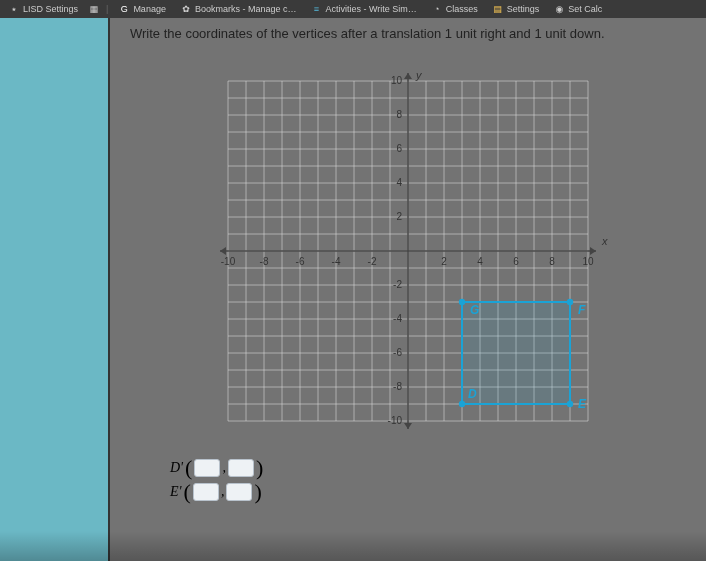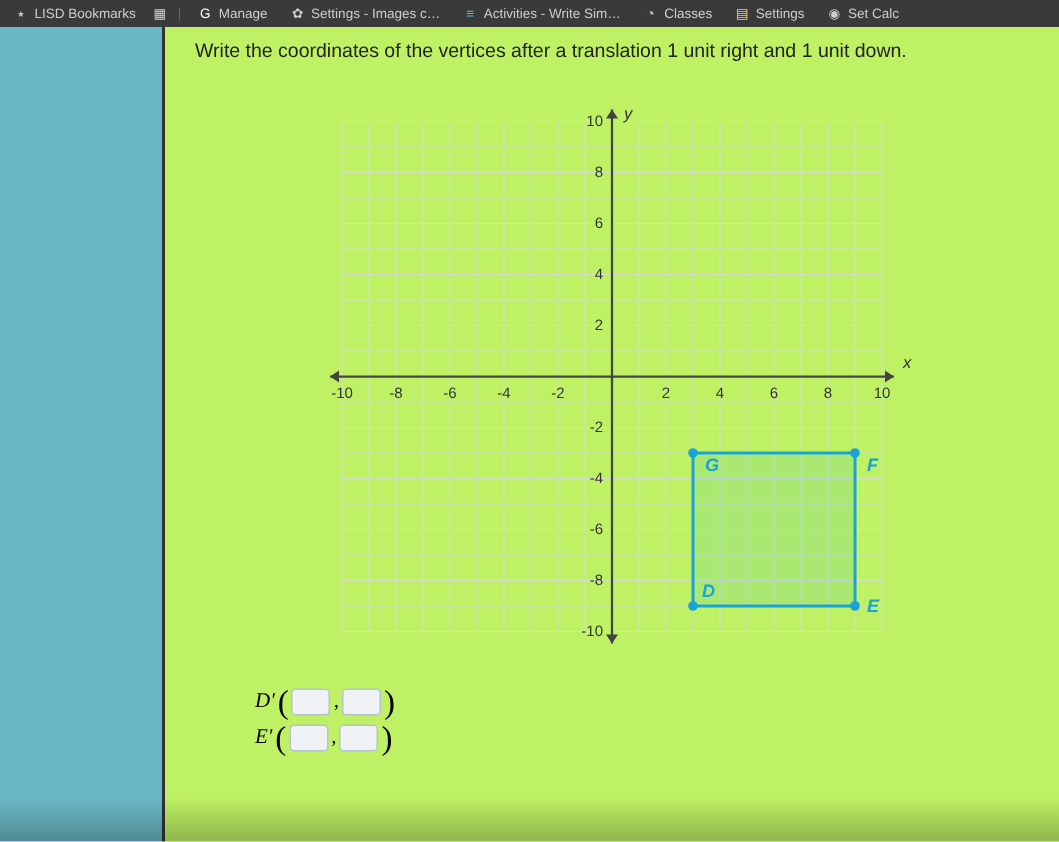--- a/index.html
+++ b/index.html
@@ -37,21 +37,21 @@
     display: flex;
     height: calc(100% - 18px);
   }
   .left-strip {
     width: 110px;
     background: #6bb8c5;
     border-right: 2px solid #333;
   }
   .main {
     flex: 1;
-    background: #bef264;
+    background: #737373;
     padding: 8px 20px;
     position: relative;
   }
   .question {
     font-size: 13px;
     color: #222;
     margin-bottom: 10px;
   }
   .graph-zone {
     position: relative;
@@ -97,31 +97,31 @@
     background: linear-gradient(transparent, rgba(0,0,0,0.25));
     pointer-events: none;
   }
 </style>
 </head>
 <body>
 
 <div class="tabbar">
   <div class="tab">
     <span class="icon-box">⭑</span>
-    <span>LISD Bookmarks</span>
+    <span>LISD Settings</span>
   </div>
   <span class="icon-box">▦</span>
   <span class="sep">|</span>
   <div class="tab">
     <span class="icon-box" style="color:#fff;">G</span>
     <span>Manage</span>
   </div>
   <div class="tab">
     <span class="icon-box">✿</span>
-    <span>Settings - Images c…</span>
+    <span>Bookmarks - Manage c…</span>
   </div>
   <div class="tab">
     <span class="icon-box" style="color:#5bd;">≡</span>
     <span>Activities - Write Sim…</span>
   </div>
   <div class="tab">
     <span class="icon-box">◔</span>
     <span>Classes</span>
   </div>
   <div class="tab">

